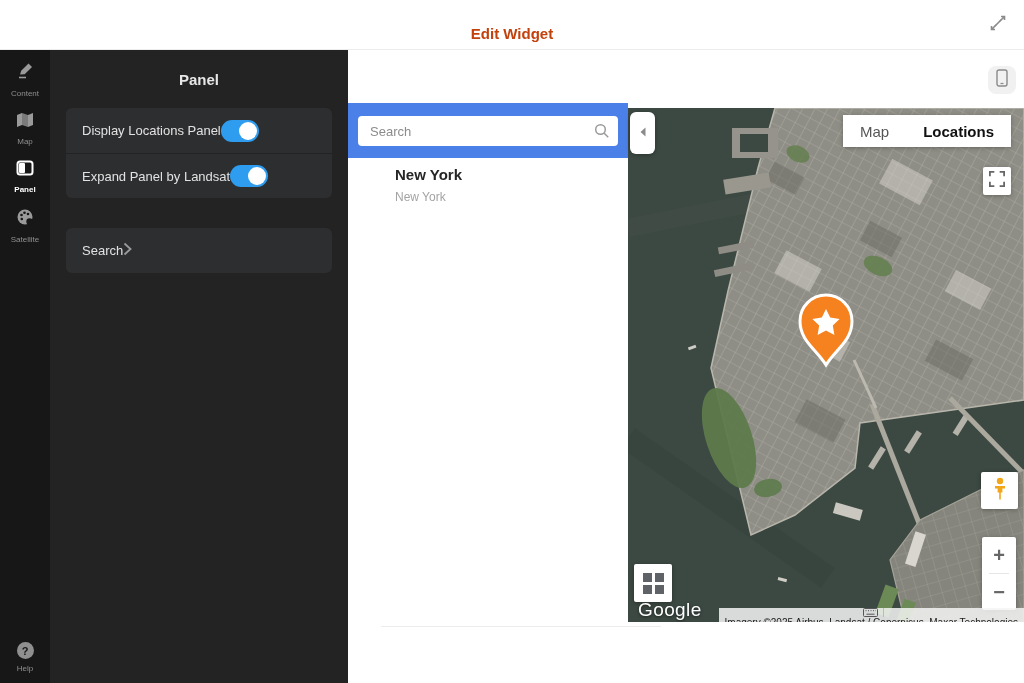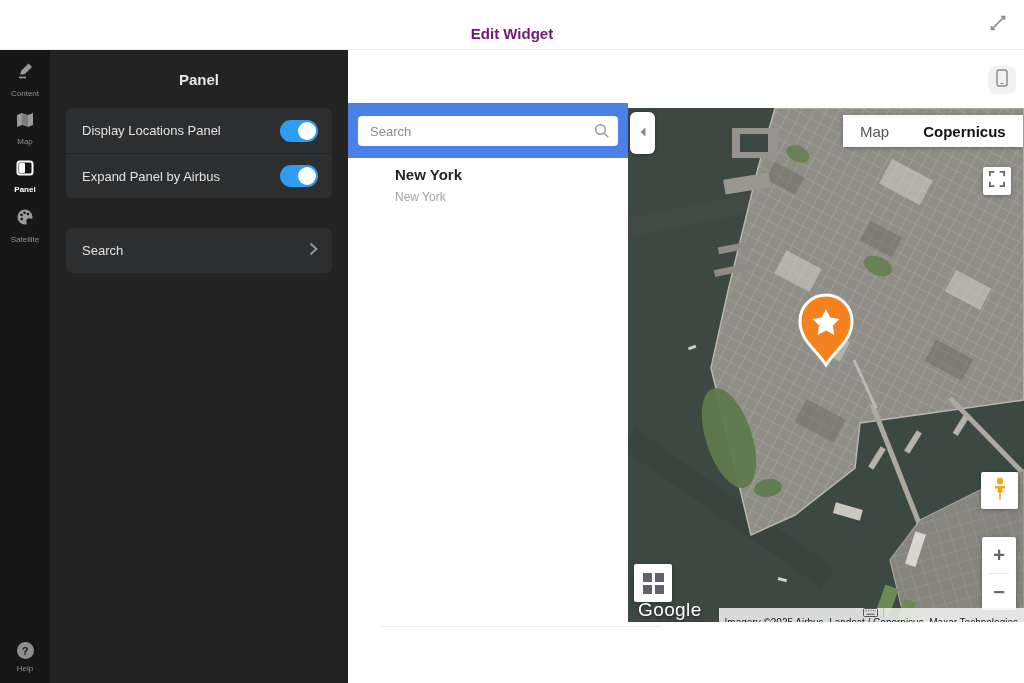--- a/index.html
+++ b/index.html
@@ -1,38 +1,38 @@
 <!DOCTYPE html>
 <html><head>
 <meta charset="utf-8">
 <style>
   * { margin:0; padding:0; box-sizing:border-box; }
   html,body { width:1024px; height:683px; font-family:"Liberation Sans", sans-serif; background:#fff; overflow:hidden; }
   .app { position:relative; width:1024px; height:683px; background:#fff; }
 
   
   .topbar { position:absolute; left:0; top:0; width:1024px; height:50px; background:#fff; border-bottom:1px solid #ececec; z-index:30; }
-  .topbar-title { position:absolute; left:0; right:0; top:0; height:66px; display:flex; align-items:center; justify-content:center; font-size:15px; font-weight:700; color:#701a75; }
+  .topbar-title { position:absolute; left:0; right:0; top:0; height:66px; display:flex; align-items:center; justify-content:center; font-size:15px; font-weight:700; color:#c2410c; }
   .expand-btn { position:absolute; right:14px; top:13px; width:24px; height:24px; display:flex; align-items:center; justify-content:center; cursor:pointer; }
 
   
   .rail { position:absolute; left:0; top:50px; width:50px; height:633px; background:#171717; display:flex; flex-direction:column; align-items:center; padding-top:12px; z-index:20; }
   .rail-item { width:50px; display:flex; flex-direction:column; align-items:center; gap:5px; margin-bottom:14px; cursor:pointer; }
   .rail-item .lbl { font-size:8px; color:#8f8f8f; }
   .rail-item.active .lbl { color:#ffffff; font-weight:700; }
   .rail-spacer { flex:1; }
   .help-circle { width:17px; height:17px; border-radius:50%; background:#8f8f8f; color:#171717; font-size:11px; font-weight:700; display:flex; align-items:center; justify-content:center; }
 
   
   .settings { position:absolute; left:50px; top:50px; width:298px; height:633px; background:#232323; z-index:20; }
   .settings-title { position:absolute; top:21px; left:0; right:0; text-align:center; font-size:15px; font-weight:600; color:#e6e6e6; }
   .group { position:absolute; left:16px; width:266px; border-radius:6px; overflow:hidden; }
   .group-toggles { top:58px; }
   .group-links { top:178px; }
-  .row { height:45px; background:#2d2e30; display:flex; align-items:center; justify-content:space-between; padding:0 14px 0 16px; cursor:pointer; }
+  .row { height:45px; background:#2d2e30; display:flex; align-items:center; padding:0 14px 0 16px; cursor:pointer; }
   .row + .row { border-top:1px solid #232323; }
   .row .row-label { font-size:13px; color:#e2e2e2; }
   .toggle { width:38px; height:22px; border-radius:11px; background:#2e9df0; position:relative; flex-shrink:0; cursor:pointer; }
   .toggle .knob { position:absolute; right:2px; top:2px; width:18px; height:18px; border-radius:50%; background:#fff; }
   .cta { position:absolute; left:16px; top:573px; width:266px; height:44px; background:#1fb155; border:none; border-radius:6px; color:#fff; font-size:14px; font-weight:700; font-family:inherit; cursor:pointer; }
 
   
   .preview { position:absolute; left:348px; top:50px; width:676px; height:633px; background:#ffffff; }
   .mobile-btn { position:absolute; right:8px; top:16px; width:28px; height:28px; background:#f1f1f1; border-radius:8px; display:flex; align-items:center; justify-content:center; cursor:pointer; }
 
@@ -142,21 +142,21 @@
     <div class="settings-title">Panel</div>
 
     <div class="group group-toggles">
       <div class="row">
         <span class="row-label">Display Locations Panel</span>
         <span class="toggle">
             <span class="knob"></span>
           </span>
       </div>
       <div class="row">
-        <span class="row-label">Expand Panel by Airbus</span>
+        <span class="row-label">Expand Panel by Landsat</span>
         <span class="toggle">
             <span class="knob"></span>
           </span>
       </div>
     </div>
 
     <div class="group group-links">
       <div class="row">
         <span class="row-label">Search</span>
         <span><svg width="9" height="14" viewBox="0 0 9 14">
@@ -266,21 +266,21 @@
         <rect x="150" y="470" width="9" height="3" fill="#cfcdc6" transform="rotate(15 154 471)"></rect>
 
         <g>
           <path d="M198 257 C 188 241 172 233 172 213 A 26 26 0 1 1 224 213 C 224 233 208 241 198 257 Z" fill="#f5821f" stroke="#ffffff" stroke-width="3"></path>
           <path d="M198 201 L202.2 209.6 L211.6 210.9 L204.8 217.5 L206.4 226.9 L198 222.4 L189.6 226.9 L191.2 217.5 L184.4 210.9 L193.8 209.6 Z" fill="#ffffff"></path>
         </g>
       </svg>
 
       <div class="maptype">
         <button class="mt-btn">Map</button>
-        <button class="mt-btn active">Copernicus</button>
+        <button class="mt-btn active">Locations</button>
       </div>
 
       <div class="sq-btn fs-btn">
         <span>
           <svg width="16" height="16" viewBox="0 0 18 18">
               <g stroke="#666" stroke-width="2" fill="none">
                 <path d="M1 6 V1 H6"></path>
                 <path d="M12 1 H17 V6"></path>
                 <path d="M17 12 V17 H12"></path>
                 <path d="M6 17 H1 V12"></path>

